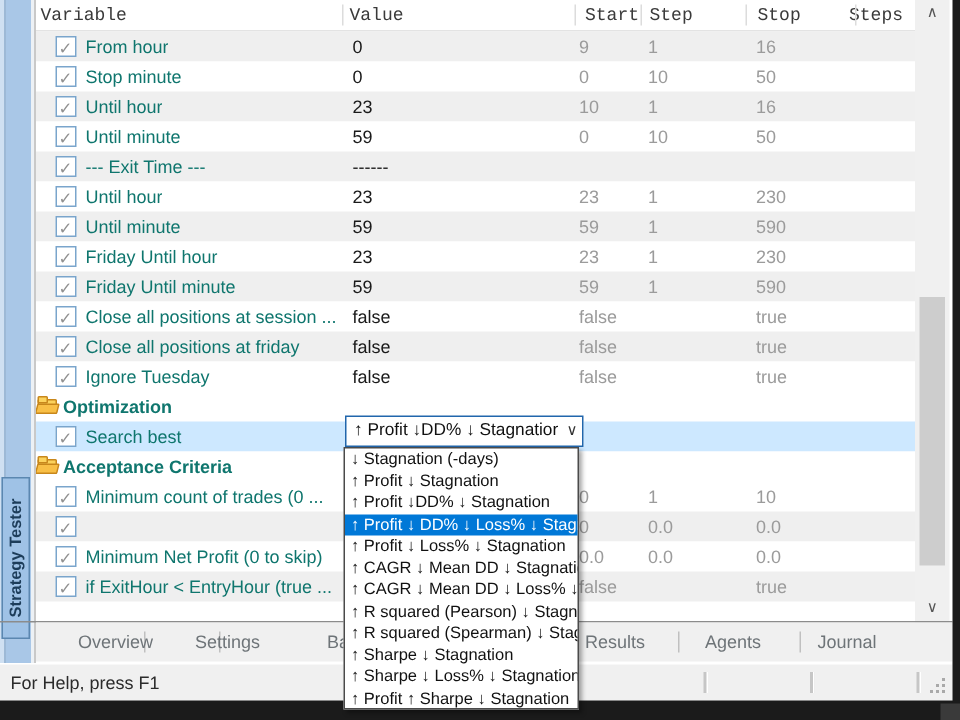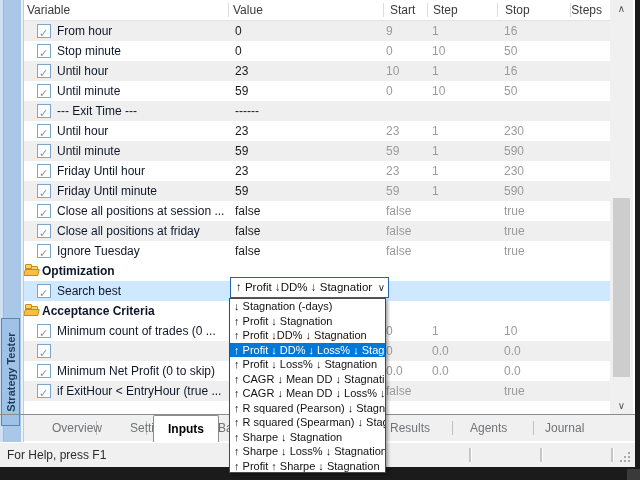--- a/index.html
+++ b/index.html
@@ -9,31 +9,31 @@
   
   .left-strip{position:absolute;left:0;top:0;width:24px;height:442px;
     background:linear-gradient(90deg,#cfe0f2 0,#cfe0f2 3px,#9db9d6 3px,#9db9d6 4px,#a9c7e7 4px,#a9c7e7 21px,#edf1f5 21px,#edf1f5 23px,#c9c9c9 23px,#c9c9c9 24px);}
   .vtab{position:absolute;left:1px;top:318px;width:19px;height:108px;background:#9fc2e6;
     border:1px solid #5b87b0;box-sizing:border-box;}
   .vtab span{position:absolute;left:50%;top:50%;transform:translate(-50%,-50%) rotate(-90deg);
     white-space:nowrap;font-size:11px;font-weight:bold;color:#1d3d5a;}
 
   
   .tablearea{position:absolute;left:24px;top:0;width:586px;height:414px;background:#fff;}
-  .thead{position:absolute;left:0;top:0;width:586px;height:21px;background:#fff;border-bottom:1px solid #e3e3e3;box-sizing:border-box;}
+  .thead{position:absolute;left:0;top:0;width:586px;height:21px;background:#fff;border-bottom:1px solid #e3e3e3;box-sizing:border-box;font-family:Liberation Mono, monospace;}
   .thead .hc{position:absolute;top:0;line-height:20px;color:#3a3a3a;}
   .h-variable{left:3px}.h-value{left:209px}.h-start{left:366px}.h-step{left:409px}.h-stop{left:481px}.h-steps{right:8px}
   .hsep{position:absolute;top:3px;width:1px;height:14px;background:#dcdcdc;}
   .hsep.p0{left:204px}.hsep.p1{left:359px}.hsep.p2{left:403px}.hsep.p3{left:473px}.hsep.p4{left:546px}
 
   .rows{position:absolute;left:0;top:21px;width:586px;}
   .row{position:relative;width:586px;height:20px;line-height:20px;}
   .bg-gray{background:#efefef}.bg-white{background:#fff}.bg-selected{background:#cde8ff}
   .cell{position:absolute;top:0;white-space:nowrap;}
-  .c-name{left:33px;color:#0f172a;max-width:172px;overflow:hidden;text-align:center;}
+  .c-name{left:33px;color:#0f766e;max-width:172px;overflow:hidden;text-align:center;}
   .c-value{left:211px;color:#1a1a1a;}
   .c-start{left:362px;color:#9b9b9b;}
   .c-step{left:408px;color:#9b9b9b;}
   .c-stop{left:480px;color:#9b9b9b;}
   .checkbox{position:absolute;left:13px;top:3px;width:12px;height:12px;background:#fff;
     border:1px solid #7aa5cc;box-sizing:content-box;}
   .checkbox .mark{position:absolute;left:1px;top:-2px;font-size:11px;color:#919191;}
   .g-name{left:18px;font-weight:bold;}
   .folder{position:absolute;left:0;top:4px;width:15px;height:12px;}
   .folder .back{position:absolute;left:1px;top:1px;width:11px;height:8px;background:#fbd25c;border:1px solid #c8871c;border-radius:1px;}
@@ -302,21 +302,20 @@
 
   <div class="topline"></div>
 
   <div class="tabstrip">
     <span class="tsep q0"></span>
     <span class="tsep q1"></span>
     <span class="tsep q2"></span>
     <span class="tsep q3"></span>
   <span class="tab t0">Overview</span>
       <span class="tab t1">Settings</span>
-      <span class="tab t2 active">Inputs</span>
       <span class="tab t3">Backtest</span>
       <span class="tab t4">Optimization Results</span>
       <span class="tab t5">Agents</span>
       <span class="tab t6">Journal</span>
     </div>
 
   <div class="statusbar">
     <span class="status-text">For Help, press F1</span>
     <span class="ssep r0"></span>
     <span class="ssep r1"></span>

